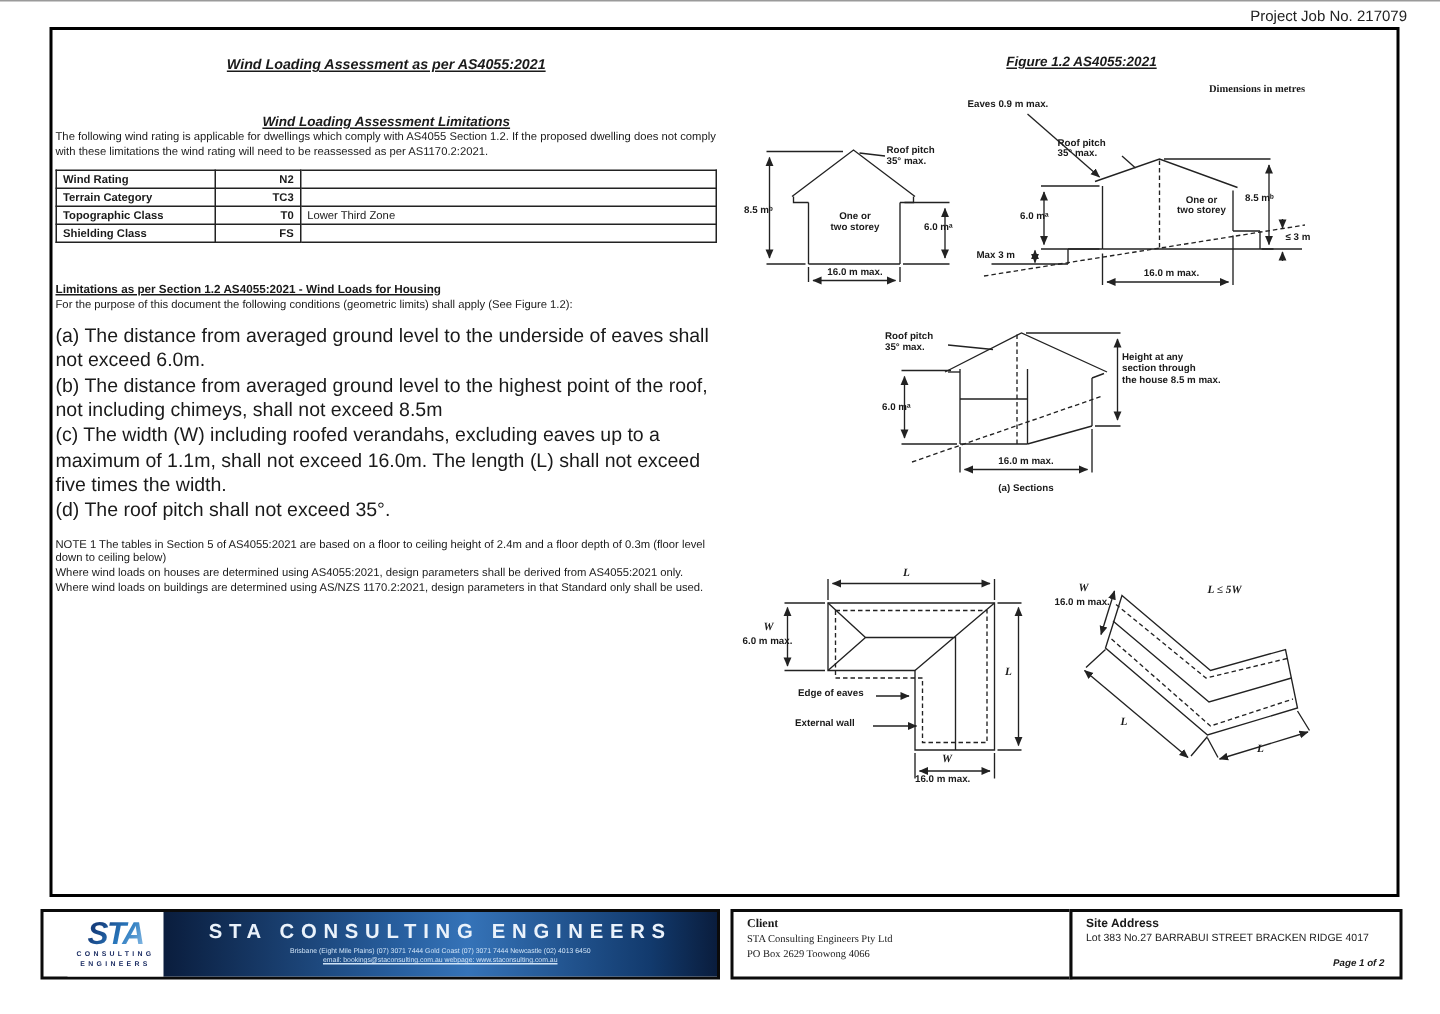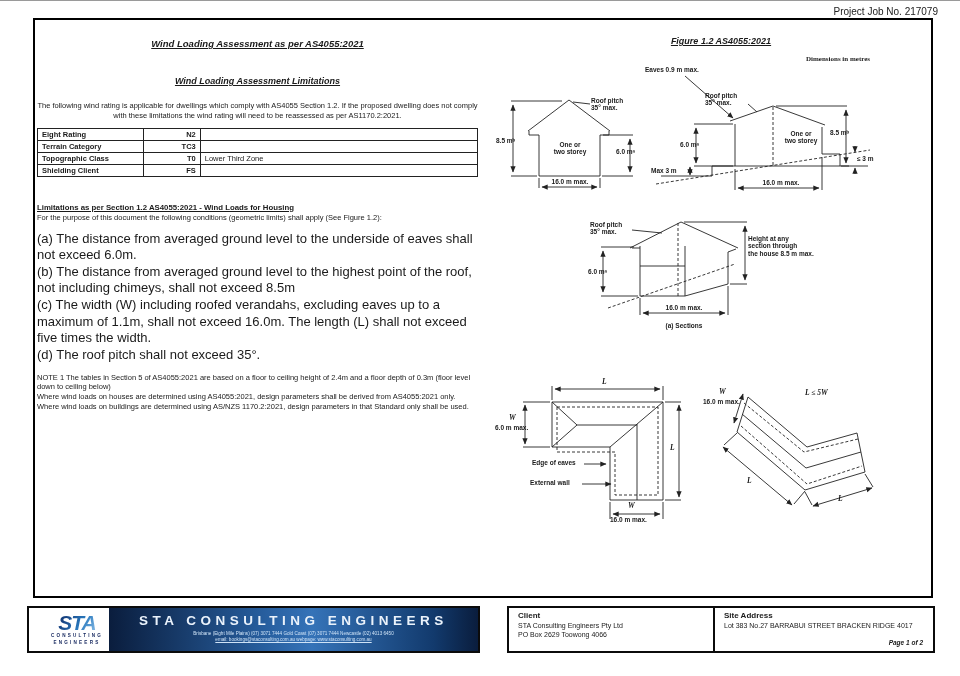--- a/index.html
+++ b/index.html
@@ -6,21 +6,21 @@
   .page{position:relative;width:960px;height:676px;background:#fff;overflow:hidden;
         font-family:"Liberation Sans","DejaVu Sans",sans-serif;color:#1a1a1a;}
   .topline{position:absolute;top:0;left:0;width:960px;height:1px;background:#9a9a9a;}
   .job{position:absolute;top:6px;right:22px;font-size:10px;color:#222;}
   .main-border{position:absolute;left:33px;top:18px;width:900px;height:580px;border:2px solid #000;box-sizing:border-box;}
 
   
   .leftcol{position:absolute;left:37px;top:38px;width:441px;}
   .doc-title{font-size:9.5px;font-weight:bold;font-style:italic;text-decoration:underline;text-align:center;}
   .doc-sub{font-size:9px;font-weight:bold;font-style:italic;text-decoration:underline;text-align:center;margin-top:27px;}
-  .body-txt{font-size:7.5px;line-height:1.3;margin-top:15px;text-align:center;}
+  .body-txt{font-size:7.5px;line-height:1.3;}
   table.rating{border-collapse:collapse;margin-top:7px;width:441px;}
   table.rating td{border:1px solid #222;font-size:7.5px;padding:1px 4px;height:9px;}
   td.c1{width:24%;font-weight:bold;}
   td.c2{width:13%;font-weight:bold;text-align:right;}
   td.c3{width:63%;}
   .sec-head{font-size:7.8px;font-weight:bold;text-decoration:underline;margin-top:26px;}
   .sec-intro{font-size:7.5px;margin-top:1px;}
   .items{margin-top:9px;}
   .items div{font-size:13px;line-height:1.28;}
   .note{font-size:7.5px;line-height:1.32;margin-top:9px;}
@@ -42,22 +42,22 @@
   .logo-box{width:64px;display:flex;flex-direction:column;align-items:center;justify-content:center;background:#fff;margin-left:16px;}
   .logo-sta{font-size:21px;font-weight:800;font-style:italic;letter-spacing:-1px;
             background:linear-gradient(125deg,#16407f 20%,#2a7abf 60%,#8fc0e8);
             -webkit-background-clip:text;background-clip:text;color:transparent;line-height:1;}
   .logo-sub{font-size:4.6px;letter-spacing:2.2px;color:#15275e;font-weight:700;line-height:1.5;text-align:center;}
   .banner{flex:1;background:linear-gradient(90deg,#0a1d3d,#275e9e 42%,#3573b8 55%,#123a6d 88%,#0a1d3d);
           color:#fff;text-align:center;padding-top:5px;}
   .banner-title{font-size:13.5px;font-weight:600;letter-spacing:4.5px;color:#eaf2fb;}
   .banner-sub1{font-size:4.6px;color:#cfe3f7;margin-top:3px;}
   .banner-sub2{font-size:4.6px;color:#cfe3f7;margin-top:1px;text-decoration:underline;}
-  .f-client{position:absolute;left:507px;top:606px;width:228px;height:47px;border:2px solid #0b0b0b;
-            box-sizing:border-box;padding:3px 9px;background:#fff;}
+  .f-client{position:absolute;left:487px;top:606px;width:228px;height:47px;border:2px solid #0b0b0b;
+            box-sizing:border-box;padding:3px 9px;background:#fff;font-family:Liberation Serif, serif;}
   .f-site{position:absolute;left:713px;top:606px;width:222px;height:47px;border:2px solid #0b0b0b;
           box-sizing:border-box;padding:3px 9px;background:#fff;}
   .f-head{font-size:8px;font-weight:bold;}
   .f-line{font-size:7px;margin-top:2px;}
   .page-note{position:absolute;right:10px;bottom:5px;font-size:6.5px;font-weight:bold;font-style:italic;}
 </style>
 </head>
 <body>
 
 <div class="page">
@@ -66,36 +66,36 @@
   <div class="main-border"></div>
 
   <div class="leftcol">
     <div class="doc-title">Wind Loading Assessment as per AS4055:2021</div>
     <div class="doc-sub">Wind Loading Assessment Limitations</div>
     <div class="body-txt">The following wind rating is applicable for dwellings which comply with AS4055 Section 1.2. If the proposed dwelling does not comply with these limitations the wind rating will need to be reassessed as per AS1170.2:2021.</div>
 
     <table class="rating">
       <tbody>
           <tr>
-        <td class="c1">Eight Rating</td>
+        <td class="c1">Wind Rating</td>
         <td class="c2">N2</td>
         <td class="c3"></td>
       </tr>
       <tr>
         <td class="c1">Terrain Category</td>
         <td class="c2">TC3</td>
         <td class="c3"></td>
       </tr>
       <tr>
         <td class="c1">Topographic Class</td>
         <td class="c2">T0</td>
         <td class="c3">Lower Third Zone</td>
       </tr>
       <tr>
-        <td class="c1">Shielding Client</td>
+        <td class="c1">Shielding Class</td>
         <td class="c2">FS</td>
         <td class="c3"></td>
       </tr>
     </tbody>
       </table>
 
     <div class="sec-head">Limitations as per Section 1.2 AS4055:2021 - Wind Loads for Housing</div>
     <div class="sec-intro">For the purpose of this document the following conditions (geometric limits) shall apply (See Figure 1.2):</div>
     <div class="items">
       <div>(a) The distance from averaged ground level to the underside of eaves shall not exceed 6.0m.</div>

